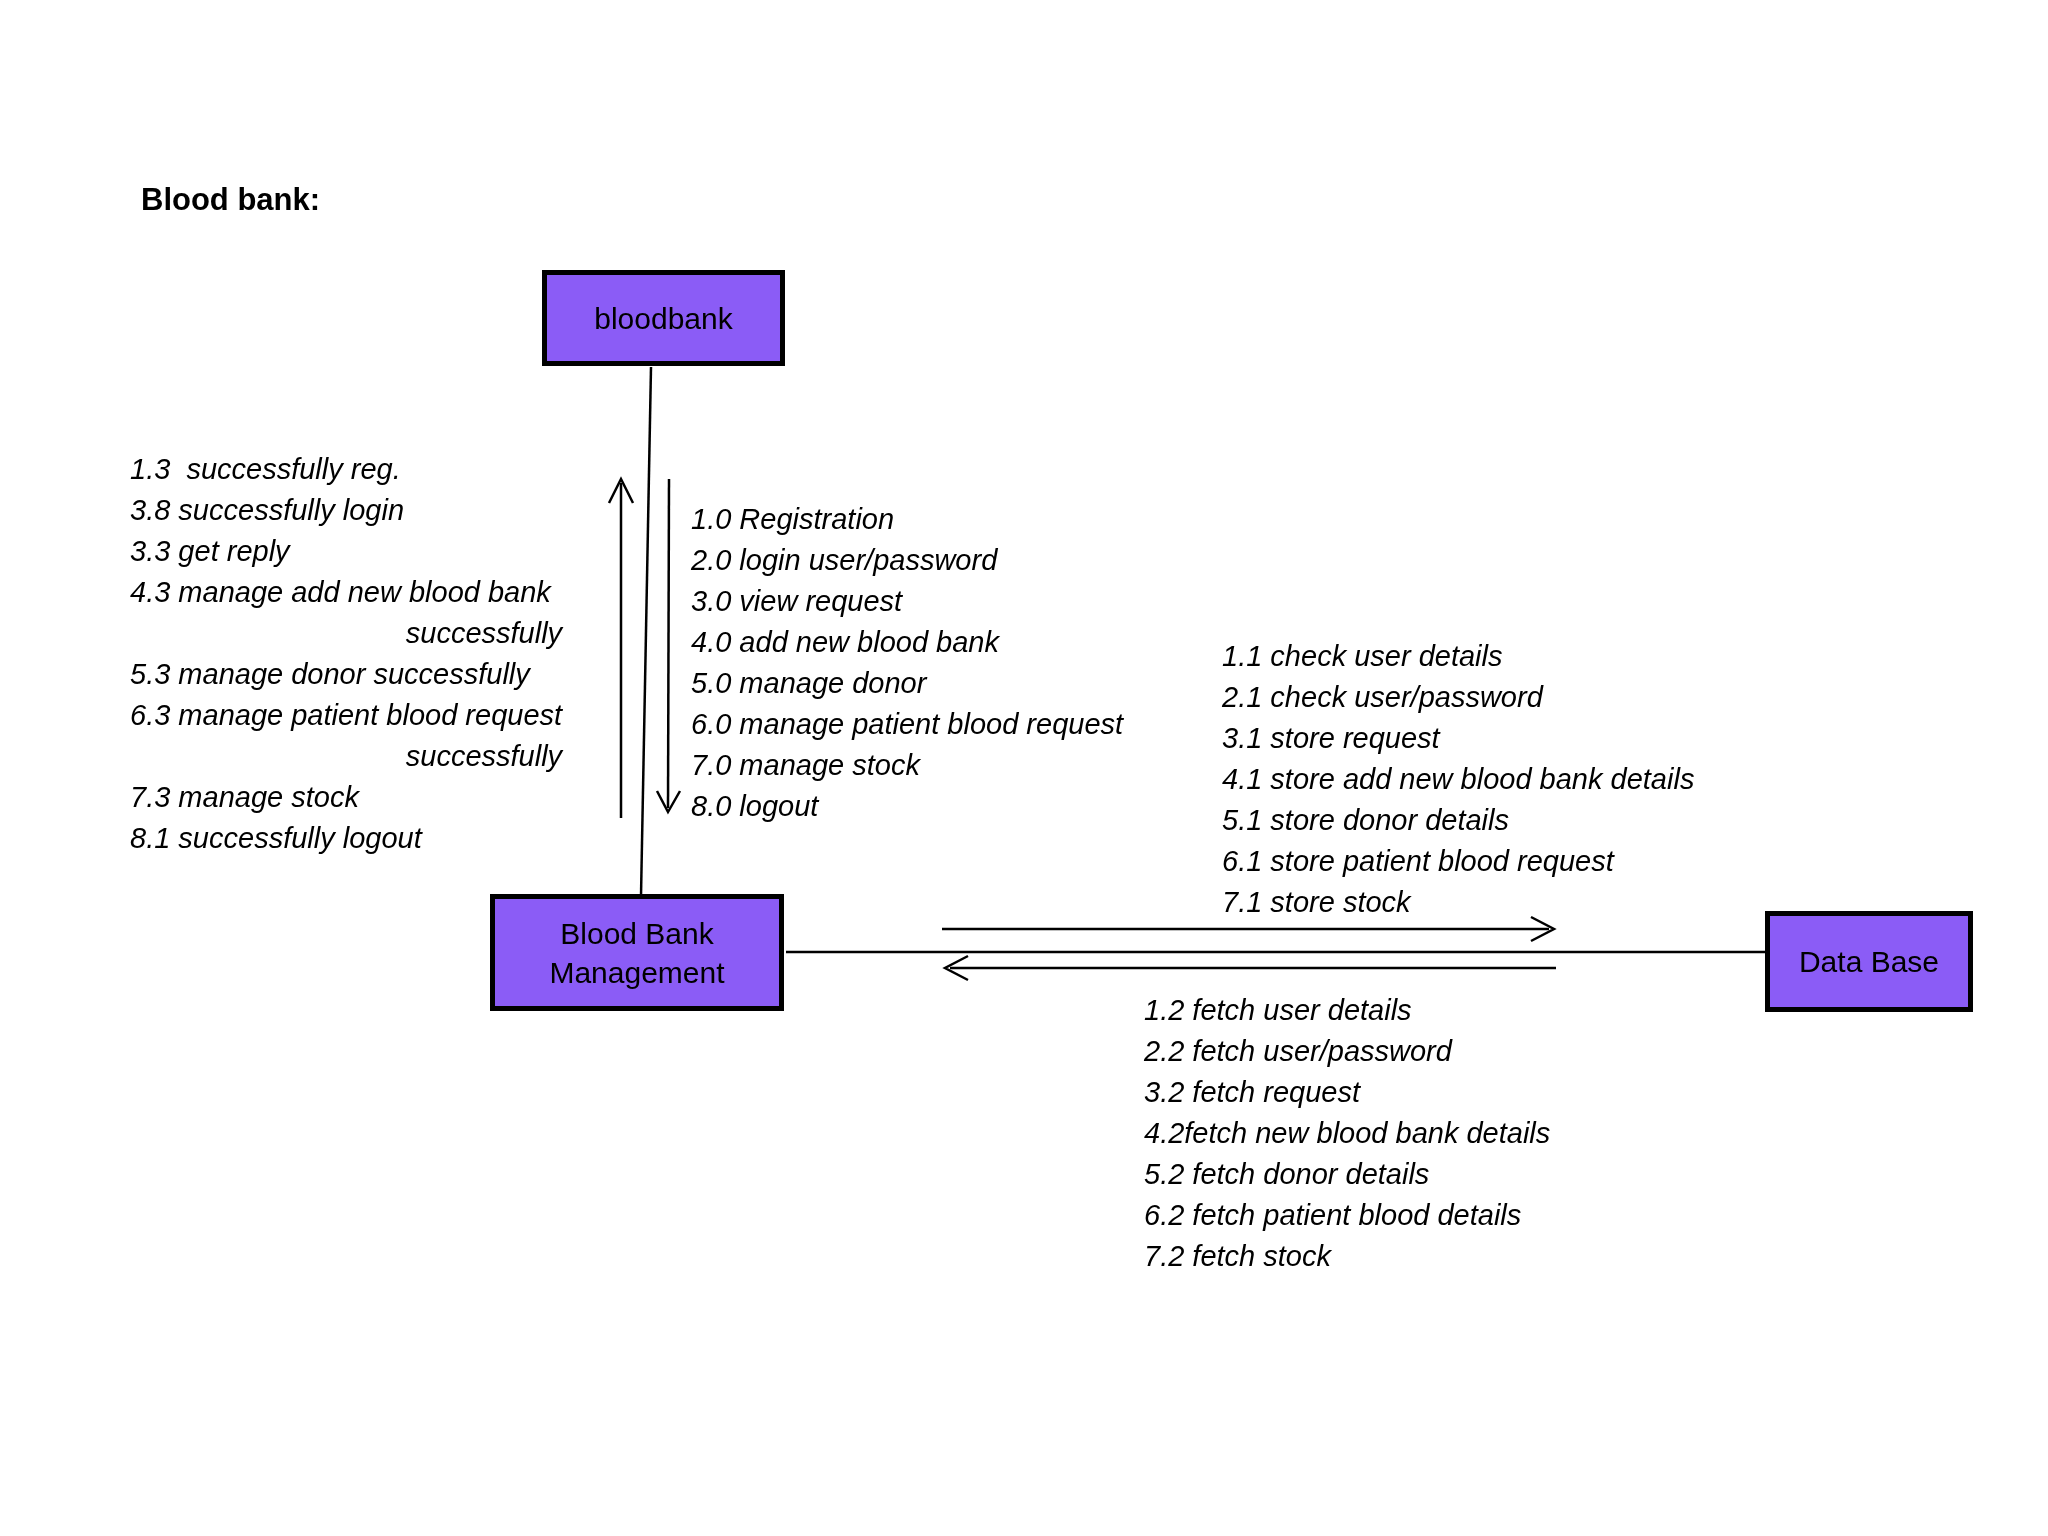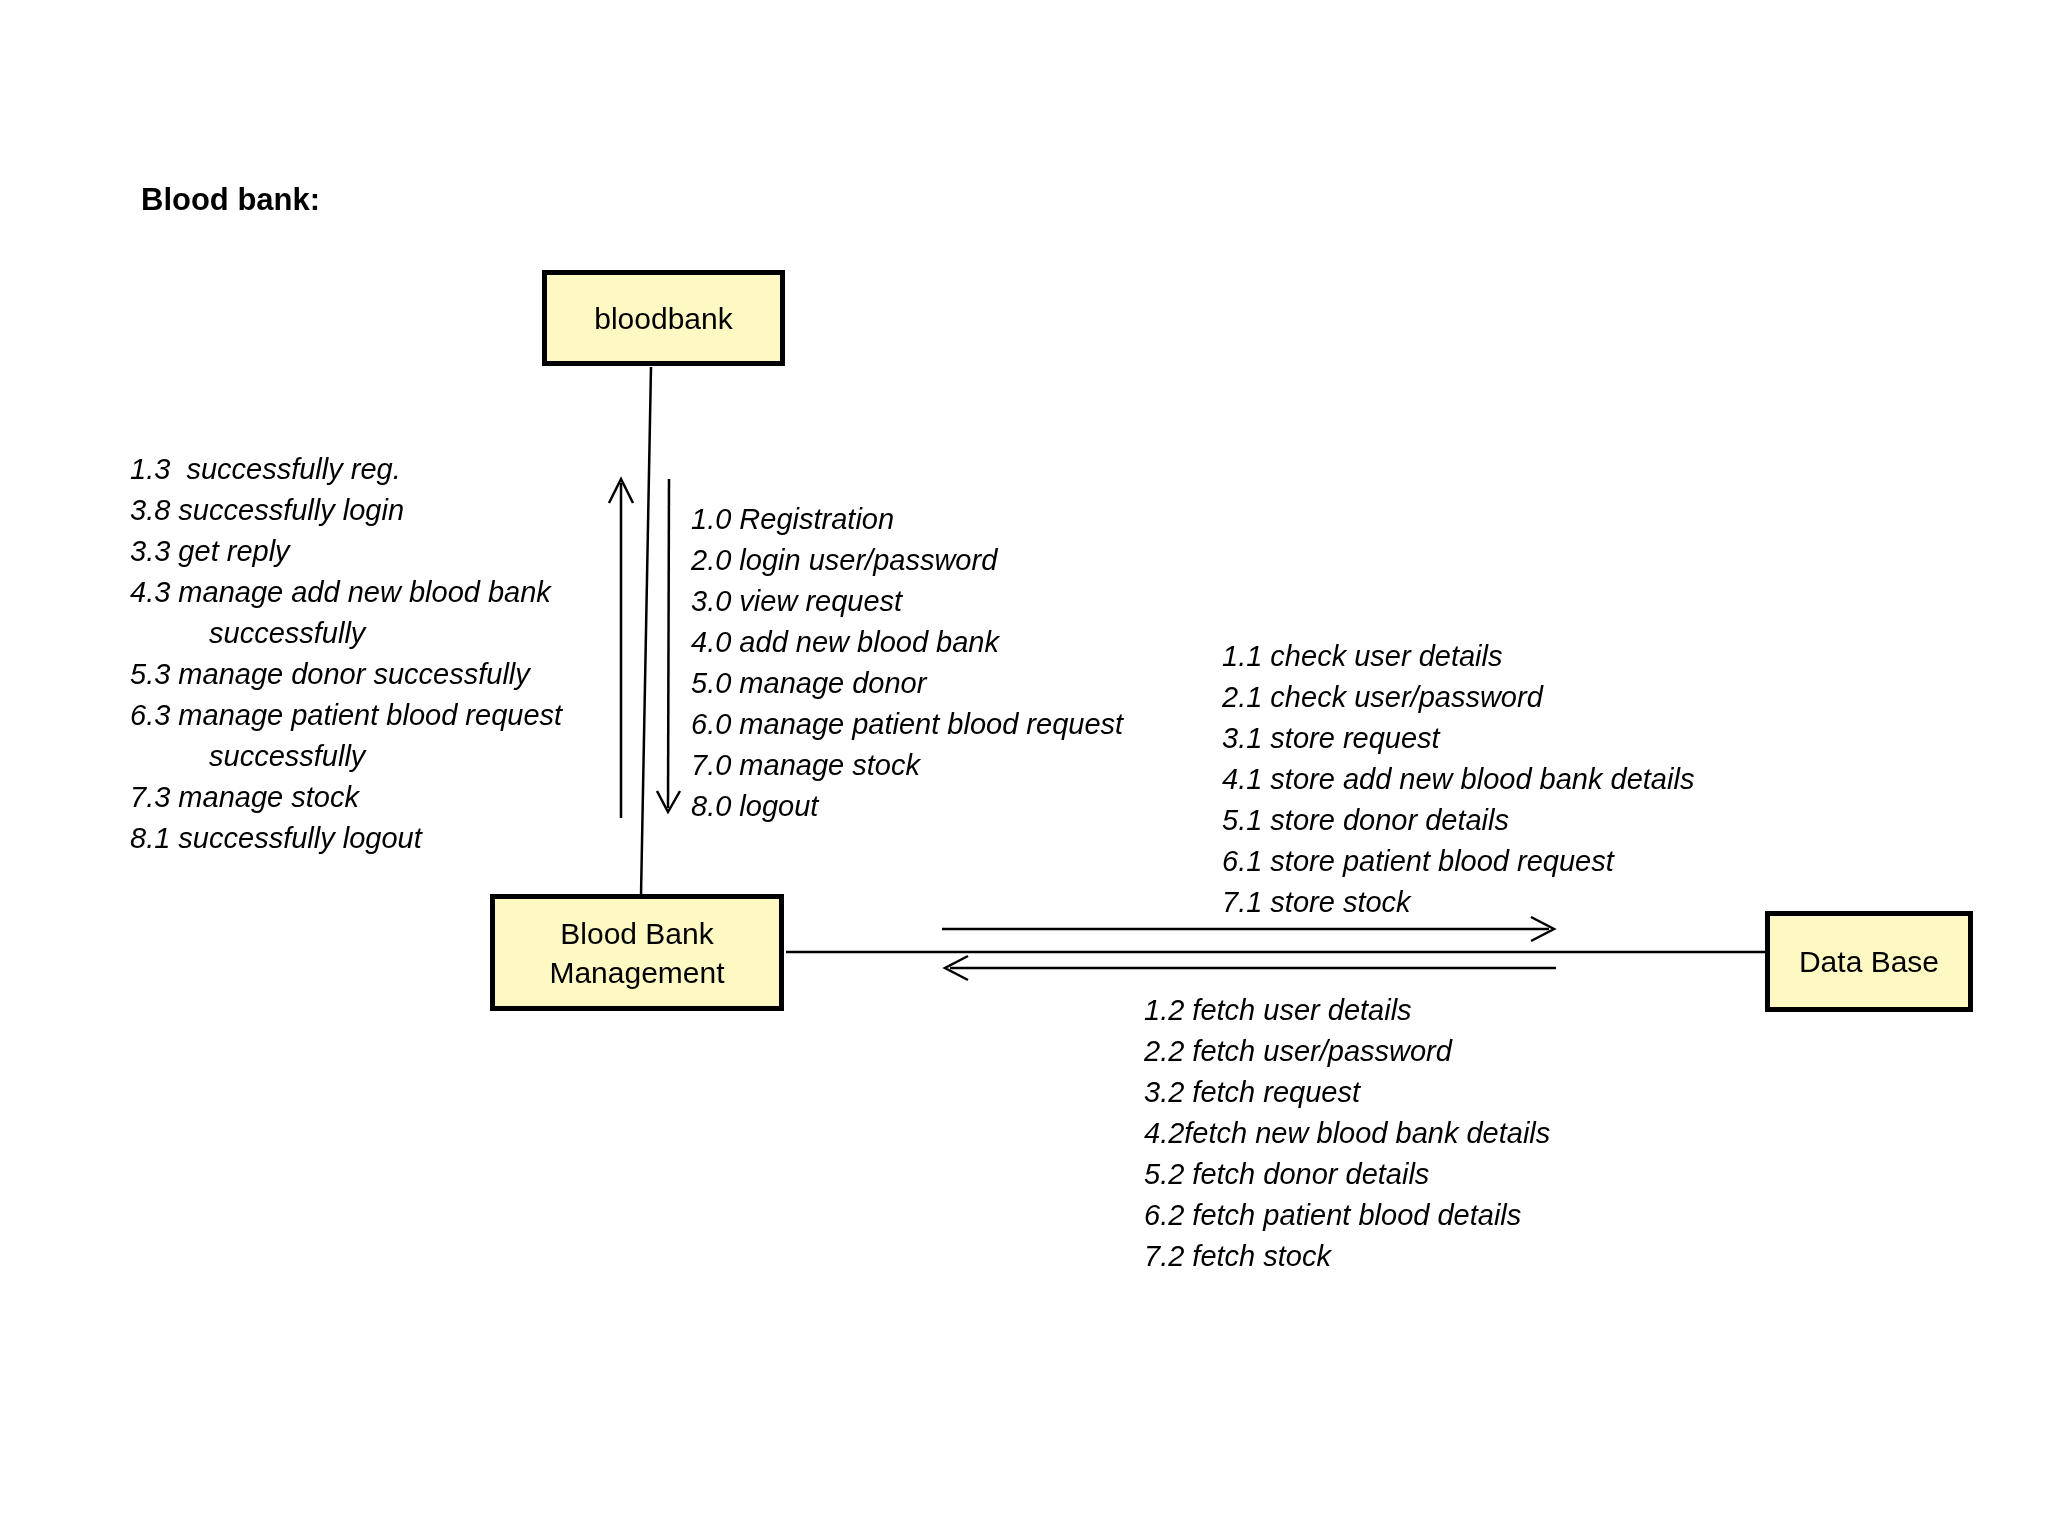--- a/index.html
+++ b/index.html
@@ -27,21 +27,21 @@
     left: 141px;
     top: 182px;
     font-size: 31px;
     font-weight: 700;
     white-space: pre;
   }
   .node {
     position: absolute;
     box-sizing: border-box;
     border: 5px solid #000000;
-    background: #fef9c3;
+    background: #8b5cf6;
     display: flex;
     align-items: center;
     justify-content: center;
     text-align: center;
   }
   .node-label {
     font-size: 30px;
     line-height: 1.3;
   }
   .node-bloodbank  { left: 542px;  top: 270px; width: 243px; height: 96px; }
@@ -52,20 +52,21 @@
     position: absolute;
     font-size: 29px;
     font-style: italic;
   }
   .flow-list .line {
     line-height: 41px;
     white-space: pre;
   }
   .flow-list .line.indent {
     padding-left: 79px;
+    text-align: right;
   }
   .list-replies  { left: 130px;  top: 449px; }
   .list-requests { left: 691px;  top: 499px; }
   .list-store    { left: 1222px; top: 636px; }
   .list-fetch    { left: 1144px; top: 990px; }
 </style>
 </head>
 <body>
 
 <div class="canvas">

